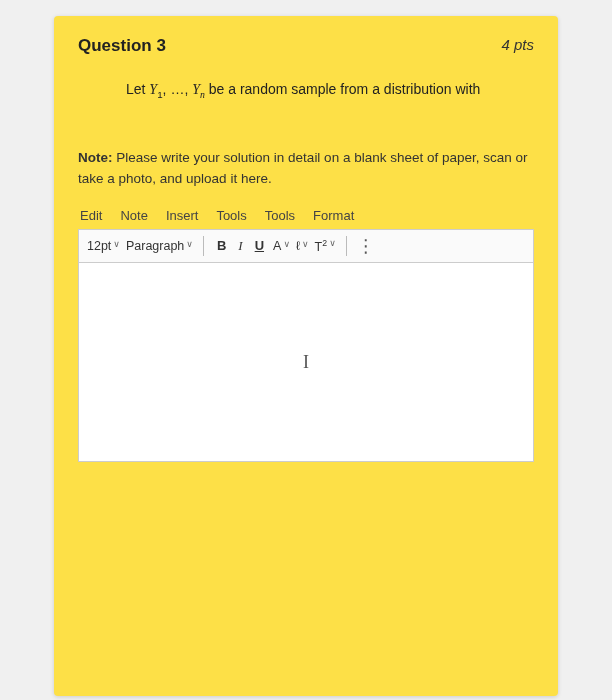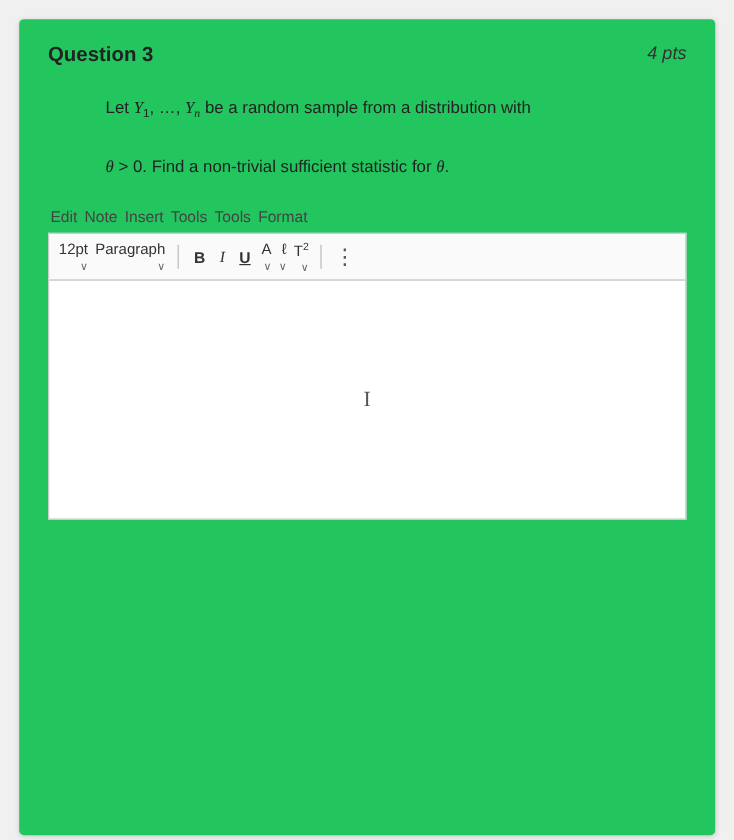--- a/index.html
+++ b/index.html
@@ -6,22 +6,22 @@
     body {
       background: #f0f0f0;
       font-family: Arial, sans-serif;
       width: 612px;
       min-height: 700px;
       display: flex;
       justify-content: center;
       align-items: flex-start;
     }
     .page {
-      background: #22c55e;
-      width: 580px;
+      background: #fde047;
+      width: 504px;
       min-height: 680px;
       margin: 16px auto;
       padding: 20px 24px 24px 24px;
       border-radius: 4px;
       box-shadow: 0 1px 4px rgba(0,0,0,0.15);
     }
     .header {
       display: flex;
       justify-content: space-between;
       align-items: flex-start;
@@ -52,21 +52,21 @@
       font-size: 13.5px;
       color: #333;
       line-height: 1.55;
       margin-bottom: 18px;
     }
     .note-section strong {
       font-weight: bold;
     }
     .editor-menu {
       display: flex;
-      gap: 6px;
+      gap: 18px;
       font-size: 13px;
       color: #444;
       margin-bottom: 6px;
       padding-left: 2px;
       align-items: flex-end;
     }
     .editor-menu span {
       cursor: pointer;
     }
     .editor-toolbar {
@@ -84,23 +84,22 @@
       width: 1px;
       height: 20px;
       background: #bbb;
       margin: 0 4px;
     }
     .toolbar-select {
       font-size: 12.5px;
       color: #333;
       cursor: pointer;
       display: flex;
-      align-items: flex-end;
+      align-items: flex-start;
       gap: 2px;
-      flex-direction: column;
     }
     .toolbar-select .caret {
       font-size: 9px;
       color: #666;
     }
     .toolbar-btn {
       font-size: 13px;
       font-weight: bold;
       color: #333;
       cursor: pointer;
@@ -136,23 +135,26 @@
 <div class="page">
 
   <div class="header">
     <span class="question-title">Question 3</span>
     <span class="pts-label">4 pts</span>
   </div>
 
   <div class="question-body">
     <span>Let <span class="math">Y</span><sub>1</sub>, …, <span class="math">Y</span><sub><span class="math">n</span></sub> be a random sample from a distribution with</span><br>
     <br>
-    <span><span class="math">θ</span> &gt; 0. Find a non-trivial sufficient statistic for <span class="math">θ</span>.</span>
   </div>
 
+  <div class="note-section">
+    <strong>Note:</strong>
+    <span> Please write your solution in detail on a blank sheet of paper, scan or take a photo, and upload it here.</span>
+  </div>
 
   <div class="editor-menu">
     <span>Edit</span>
     <span>Note</span>
     <span>Insert</span>
     <span>Tools</span>
     <span>Tools</span>
     <span>Format</span>
   </div>
 

